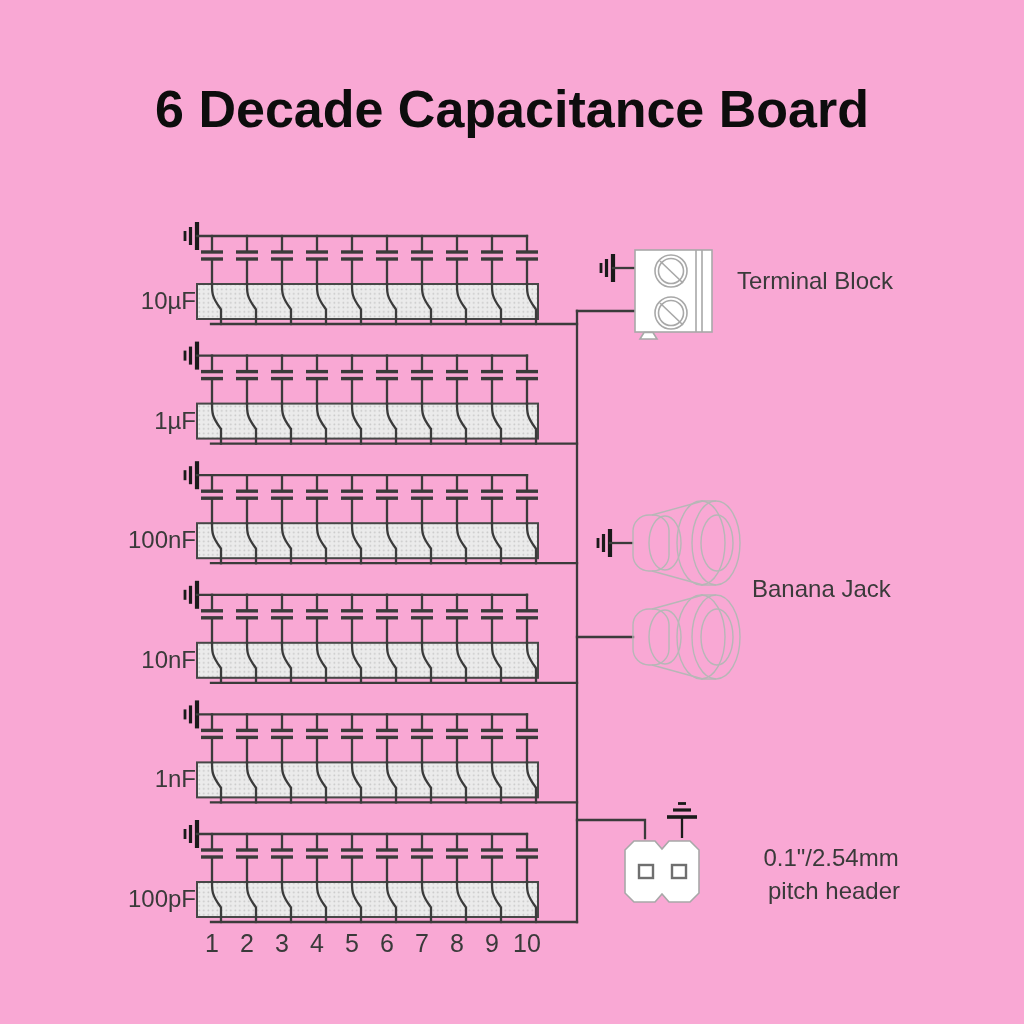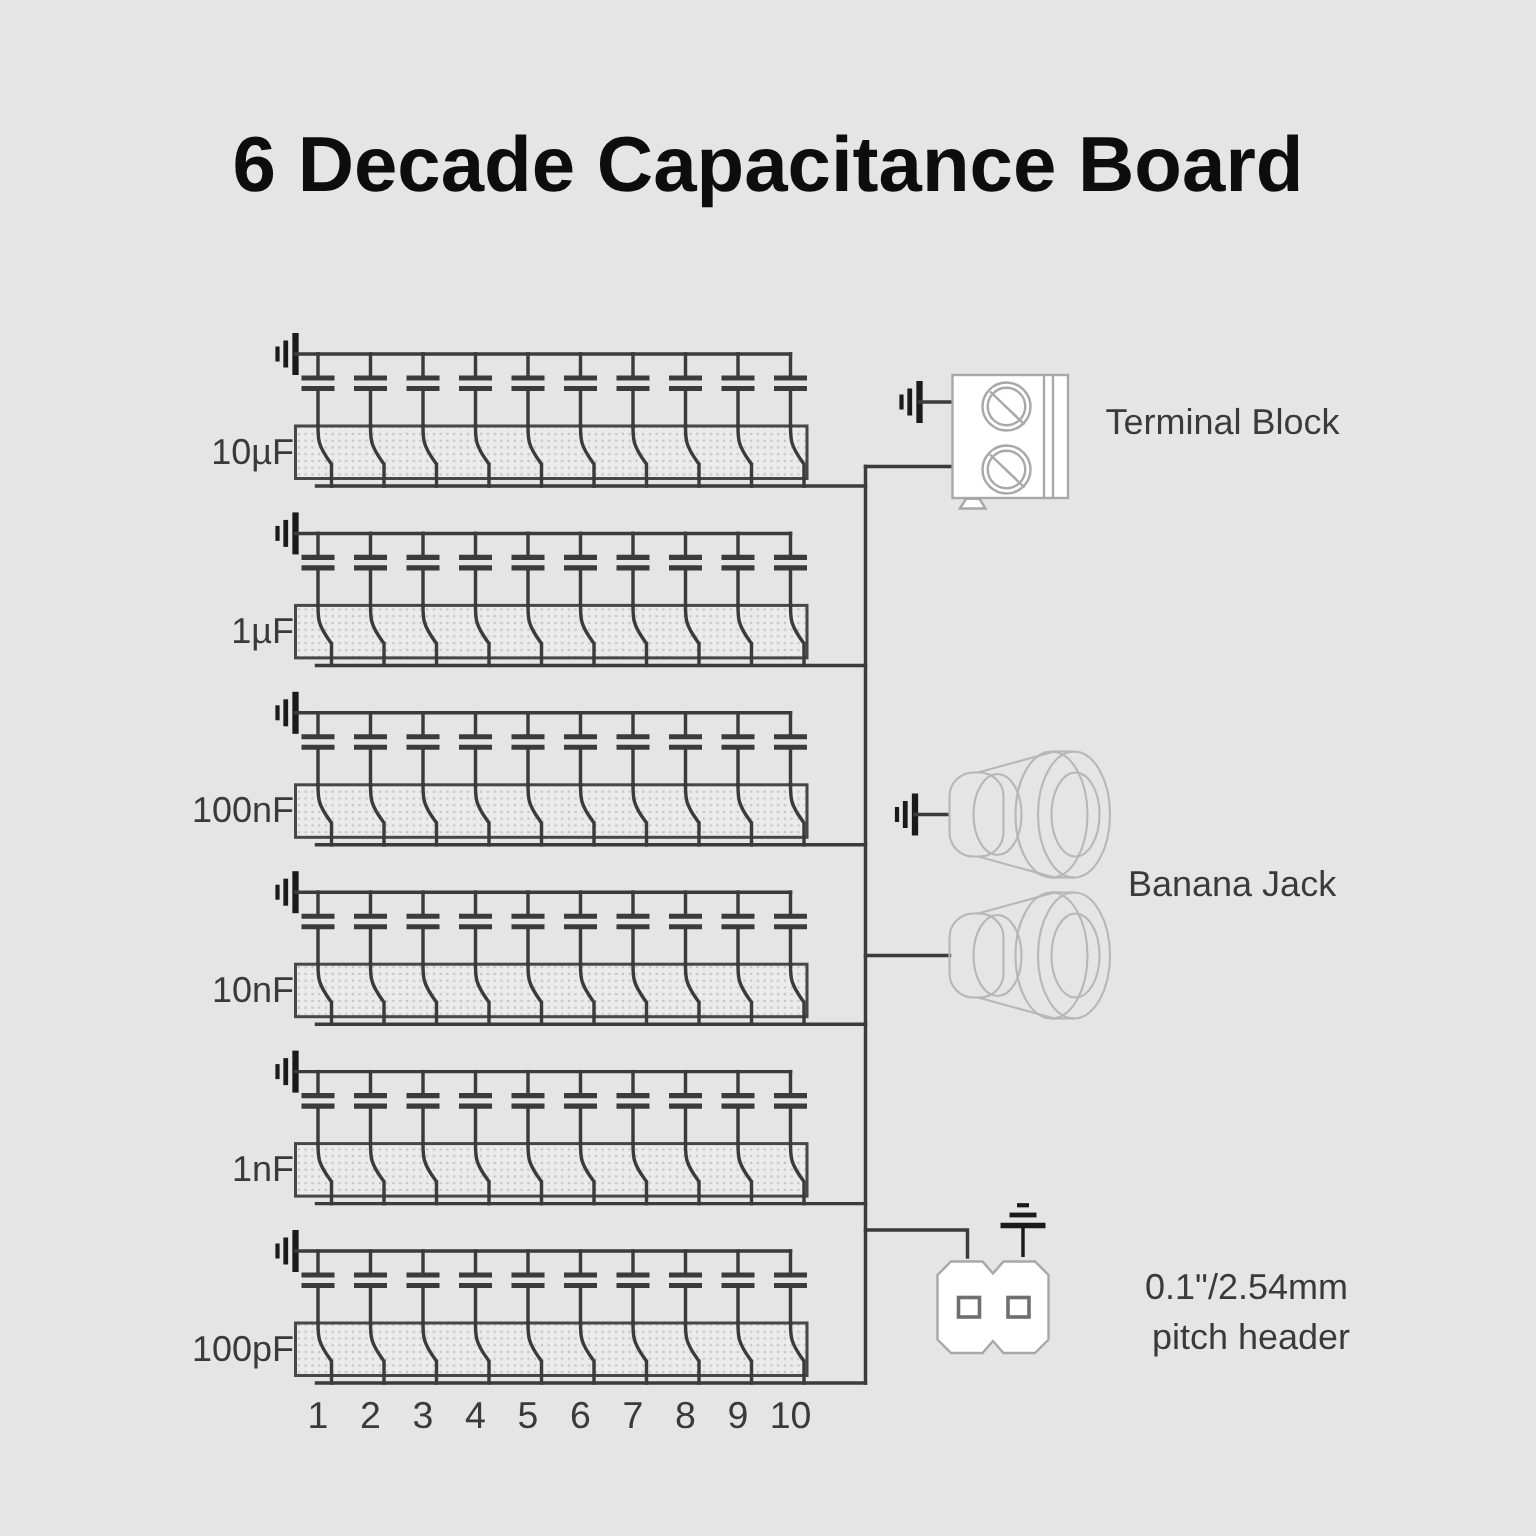--- a/index.html
+++ b/index.html
@@ -1,21 +1,21 @@
 <!DOCTYPE html>
 <html style="--wire: #3b3b3b; --ground: #1a1a1a; --component-outline: #a8a8a8; --switch-bank-fill: #ebebeb; --switch-bank-dots: #c4c4c4; --text: #3a3a3a; --title: #0d0d0d;"><head>
 <meta charset="utf-8">
 <style>
   :root{
     --wire:#3b3b3b; --ground:#1a1a1a; --component-outline:#a8a8a8;
     --switch-bank-fill:#ebebeb; --switch-bank-dots:#c4c4c4;
     --text:#3a3a3a; --title:#0d0d0d;
   }
   html,body{margin:0;padding:0;background:#ffffff;}
-  .page{width:1024px;height:1024px;background:#e5e5e5;position:relative;overflow:hidden;}
+  .page{width:1024px;height:1024px;background:#f9a8d4;position:relative;overflow:hidden;}
   svg{display:block;}
   .wire{stroke:var(--wire);stroke-width:2.3;fill:none;stroke-linecap:square;}
   .plate{stroke:var(--wire);stroke-width:3.4;stroke-linecap:butt;}
   .bank{fill:url(#stipple);stroke:#474747;stroke-width:2;}
   .gnd{stroke:var(--ground);}
   .comp{stroke:var(--component-outline);stroke-width:1.6;fill:#ffffff;}
   .comp-thin{stroke:#b7b7b7;stroke-width:1.4;fill:none;}
   .pin{stroke:#6f6f6f;stroke-width:2.4;fill:#ffffff;}
   .lbl{font-family:"Liberation Sans",sans-serif;font-size:24px;fill:var(--text);}
   .num{font-size:25px;}

